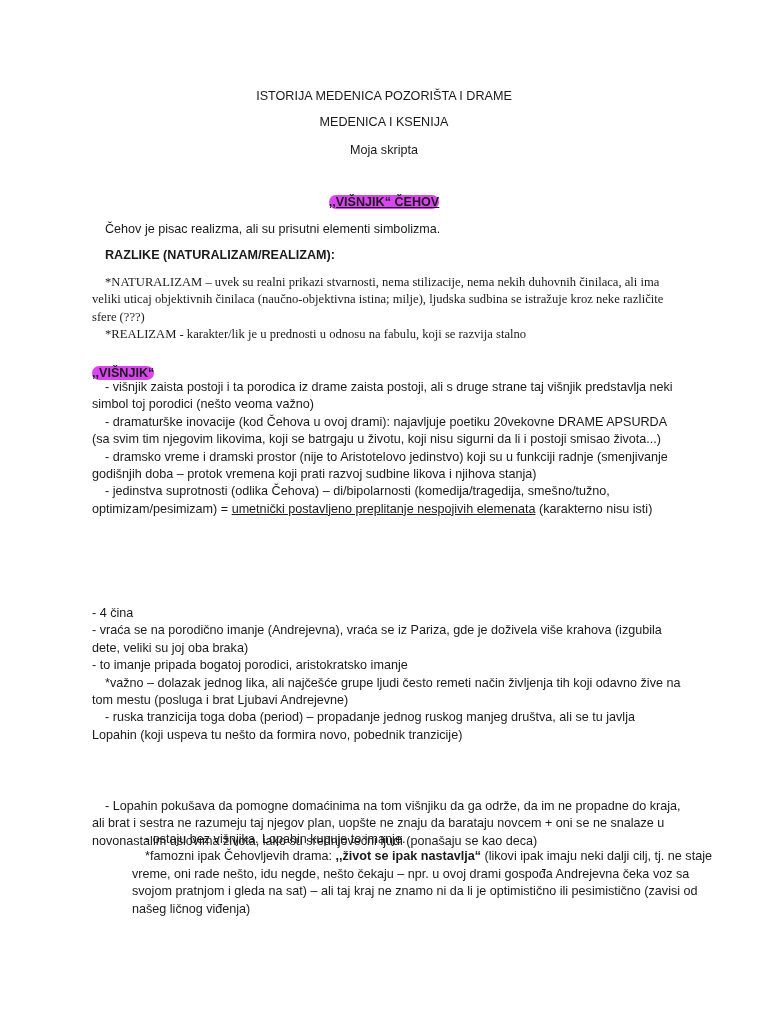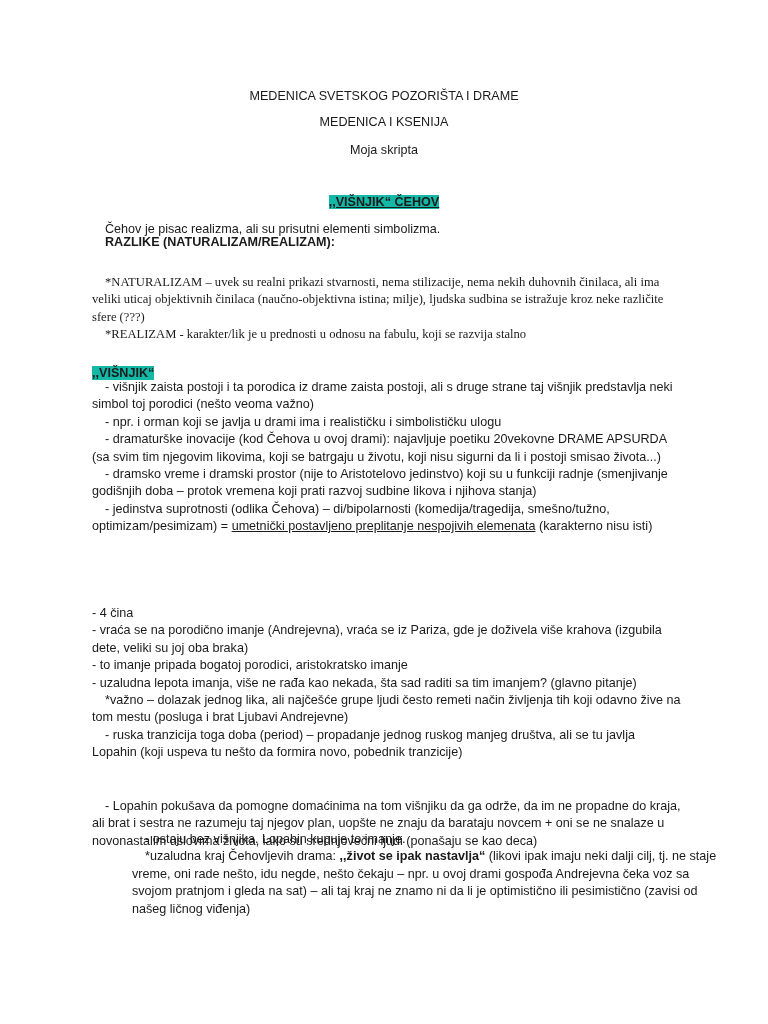--- a/index.html
+++ b/index.html
@@ -5,70 +5,68 @@
   html, body { margin: 0; padding: 0; }
   body {
     width: 768px; height: 1024px; background: #ffffff; overflow: hidden;
     font-family: "Liberation Sans", "DejaVu Sans", sans-serif;
     color: #1a1a1a; font-size: 12.6px;
   }
   .page { position: relative; width: 768px; height: 1024px; }
   .center { position: absolute; left: 0; width: 768px; text-align: center; }
   .blk { position: absolute; left: 92px; width: 590px; line-height: 17.4px; }
   .ind { text-indent: 13px; }
-  .hl { background: #14b8a6; }
+  .hl { background: #d946ef; border-radius: 7px; }
   .u { text-decoration: underline; }
   b { font-weight: bold; }
   p { margin: 0; }
 </style>
 </head>
 <body>
 
 <div class="page">
 
-  <p class="center" style="top:89px;">MEDENICA SVETSKOG POZORIŠTA I DRAME</p>
+  <p class="center" style="top:89px;">ISTORIJA MEDENICA POZORIŠTA I DRAME</p>
   <p class="center" style="top:115px;">MEDENICA I KSENIJA</p>
   <p class="center" style="top:143px;">Moja skripta</p>
 
   <p class="center" style="top:195px;">
     <b class="hl u">,,VIŠNJIK“ ČEHOV</b>
   </p>
 
   <p class="blk ind" style="top:221px;">Čehov je pisac realizma, ali su prisutni elementi simbolizma.</p>
 
-  <p class="blk ind" style="top:234px;">
+  <p class="blk ind" style="top:247px;">
     <b>RAZLIKE (NATURALIZAM/REALIZAM):</b>
   </p>
 
   <div class="blk" style="top:274px;font-family:Liberation Serif, serif;">
     <p class="ind">*NATURALIZAM – uvek su realni prikazi stvarnosti, nema stilizacije, nema nekih duhovnih činilaca, ali ima veliki uticaj objektivnih činilaca (naučno-objektivna istina; milje), ljudska sudbina se istražuje kroz neke različite sfere (???)</p>
     <p class="ind">*REALIZAM -  karakter/lik je u prednosti u odnosu na fabulu, koji se razvija stalno</p>
   </div>
 
   <p class="blk" style="top:365px;">
     <b class="hl">,,VIŠNJIK“</b>
   </p>
 
   <div class="blk" style="top:379px;">
     <p class="ind">- višnjik zaista postoji i ta porodica iz drame zaista postoji, ali s druge strane taj višnjik predstavlja neki simbol toj porodici (nešto veoma važno)</p>
-    <p class="ind">- npr. i orman koji se javlja u drami ima i realističku i simbolističku ulogu</p>
     <p class="ind">- dramaturške inovacije (kod Čehova u ovoj drami): najavljuje poetiku 20vekovne DRAME APSURDA (sa svim tim njegovim likovima, koji se batrgaju u životu, koji nisu sigurni da li i postoji smisao života...)</p>
     <p class="ind">- dramsko vreme i dramski prostor (nije to Aristotelovo jedinstvo) koji su u funkciji radnje (smenjivanje godišnjih doba – protok vremena koji prati razvoj sudbine likova i njihova stanja)</p>
     <p class="ind"><span>- jedinstva suprotnosti (odlika Čehova) – di/bipolarnosti (komedija/tragedija, smešno/tužno, optimizam/pesimizam) = </span><span class="u">umetnički postavljeno preplitanje nespojivih elemenata</span><span> (karakterno nisu isti)</span></p>
   </div>
 
   <div class="blk" style="top:605px;">
     <p>- 4 čina</p>
     <p>- vraća se na porodično imanje (Andrejevna), vraća se iz Pariza, gde je doživela više krahova (izgubila dete, veliki su joj oba braka)</p>
     <p>- to imanje pripada bogatoj porodici, aristokratsko imanje</p>
-    <p>- uzaludna lepota imanja, više ne rađa kao nekada, šta sad raditi sa tim imanjem? (glavno pitanje)</p>
     <p class="ind">*važno – dolazak jednog lika, ali najčešće grupe ljudi često remeti način življenja tih koji odavno žive na tom mestu (posluga i brat Ljubavi Andrejevne)</p>
     <p class="ind">- ruska tranzicija toga doba (period) – propadanje jednog ruskog manjeg društva, ali se tu javlja Lopahin (koji uspeva tu nešto da formira novo, pobednik tranzicije)</p>
   </div>
 
   <p class="blk ind" style="top:798px;">- Lopahin pokušava da pomogne domaćinima na tom višnjiku da ga održe, da im ne propadne do kraja, ali brat i sestra ne razumeju taj njegov plan, uopšte ne znaju da barataju novcem + oni se ne snalaze u novonastalim uslovima života, iako su srednjovečni ljudi (ponašaju se kao deca)</p>
 
   <div class="blk" style="top:831px;margin-left:40px;">
     <p class="ind">- ostaju bez višnjika. Lopahin kupuje to imanje.</p>
-    <p class="ind"><span>*uzaludna kraj Čehovljevih drama: </span><b>,,život se ipak nastavlja“</b><span> (likovi ipak imaju neki dalji cilj, tj. ne staje vreme, oni rade nešto, idu negde, nešto čekaju – npr. u ovoj drami gospođa Andrejevna čeka voz sa svojom pratnjom i gleda na sat) – ali taj kraj ne znamo ni da li je optimistično ili pesimistično (zavisi od našeg ličnog viđenja)</span></p>
+    <p class="ind"><span>*famozni ipak Čehovljevih drama: </span><b>,,život se ipak nastavlja“</b><span> (likovi ipak imaju neki dalji cilj, tj. ne staje vreme, oni rade nešto, idu negde, nešto čekaju – npr. u ovoj drami gospođa Andrejevna čeka voz sa svojom pratnjom i gleda na sat) – ali taj kraj ne znamo ni da li je optimistično ili pesimistično (zavisi od našeg ličnog viđenja)</span></p>
   </div>
 
 </div>
 
 </body></html>

